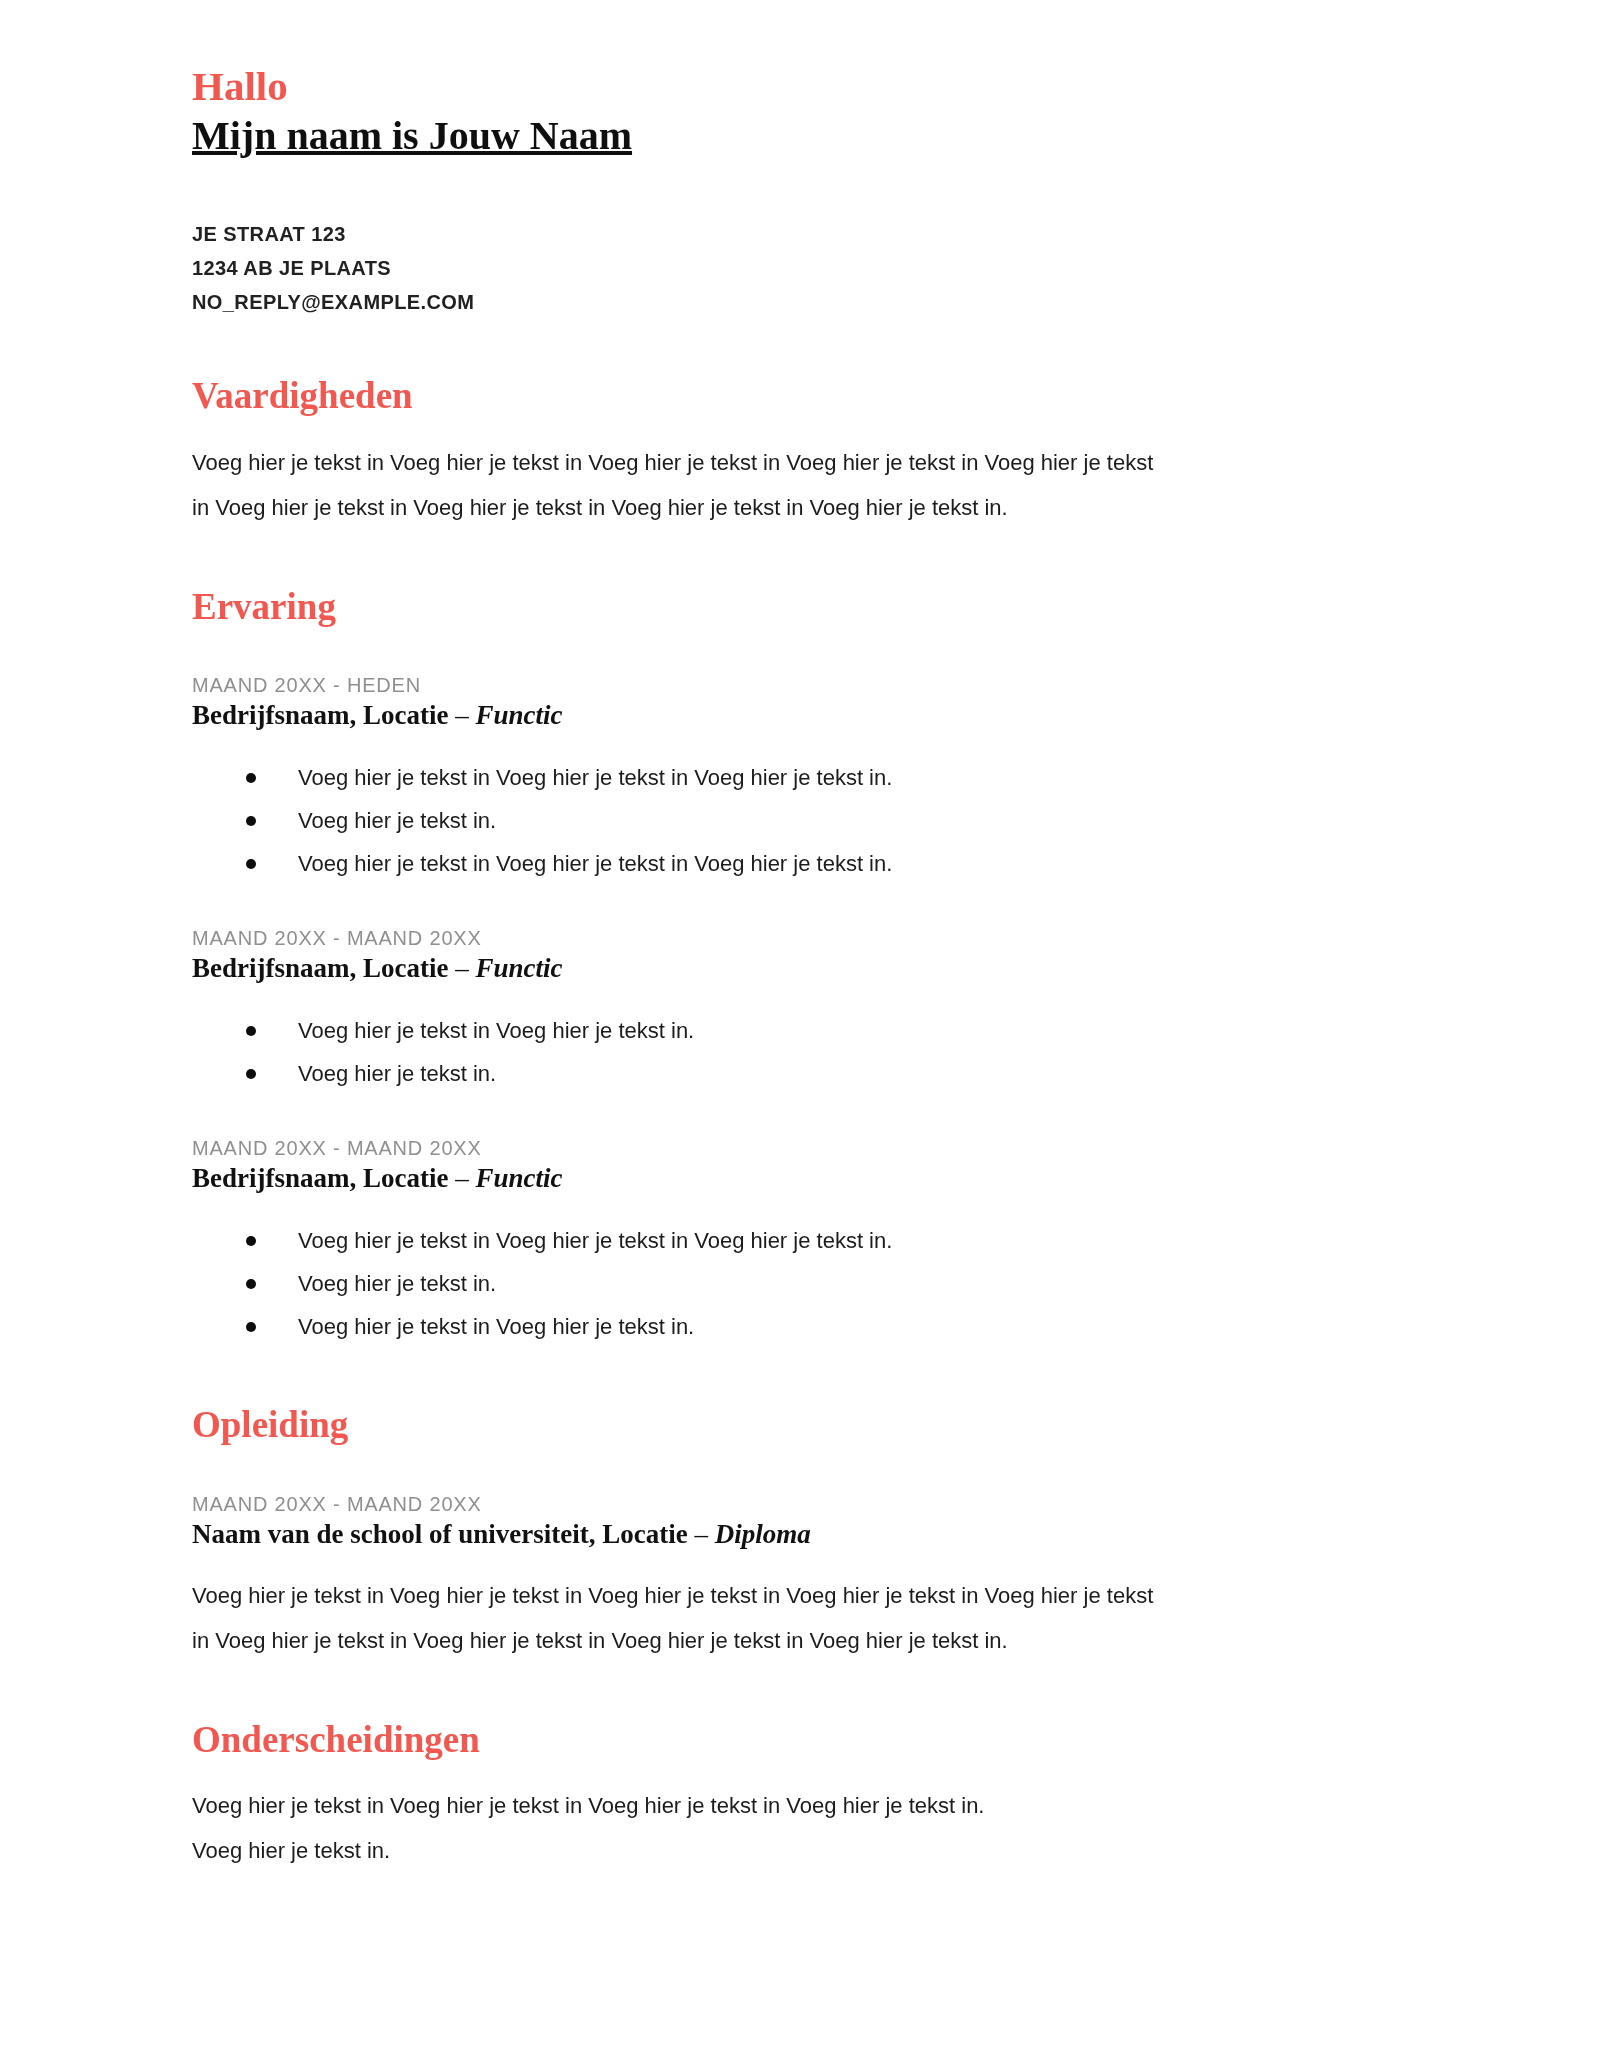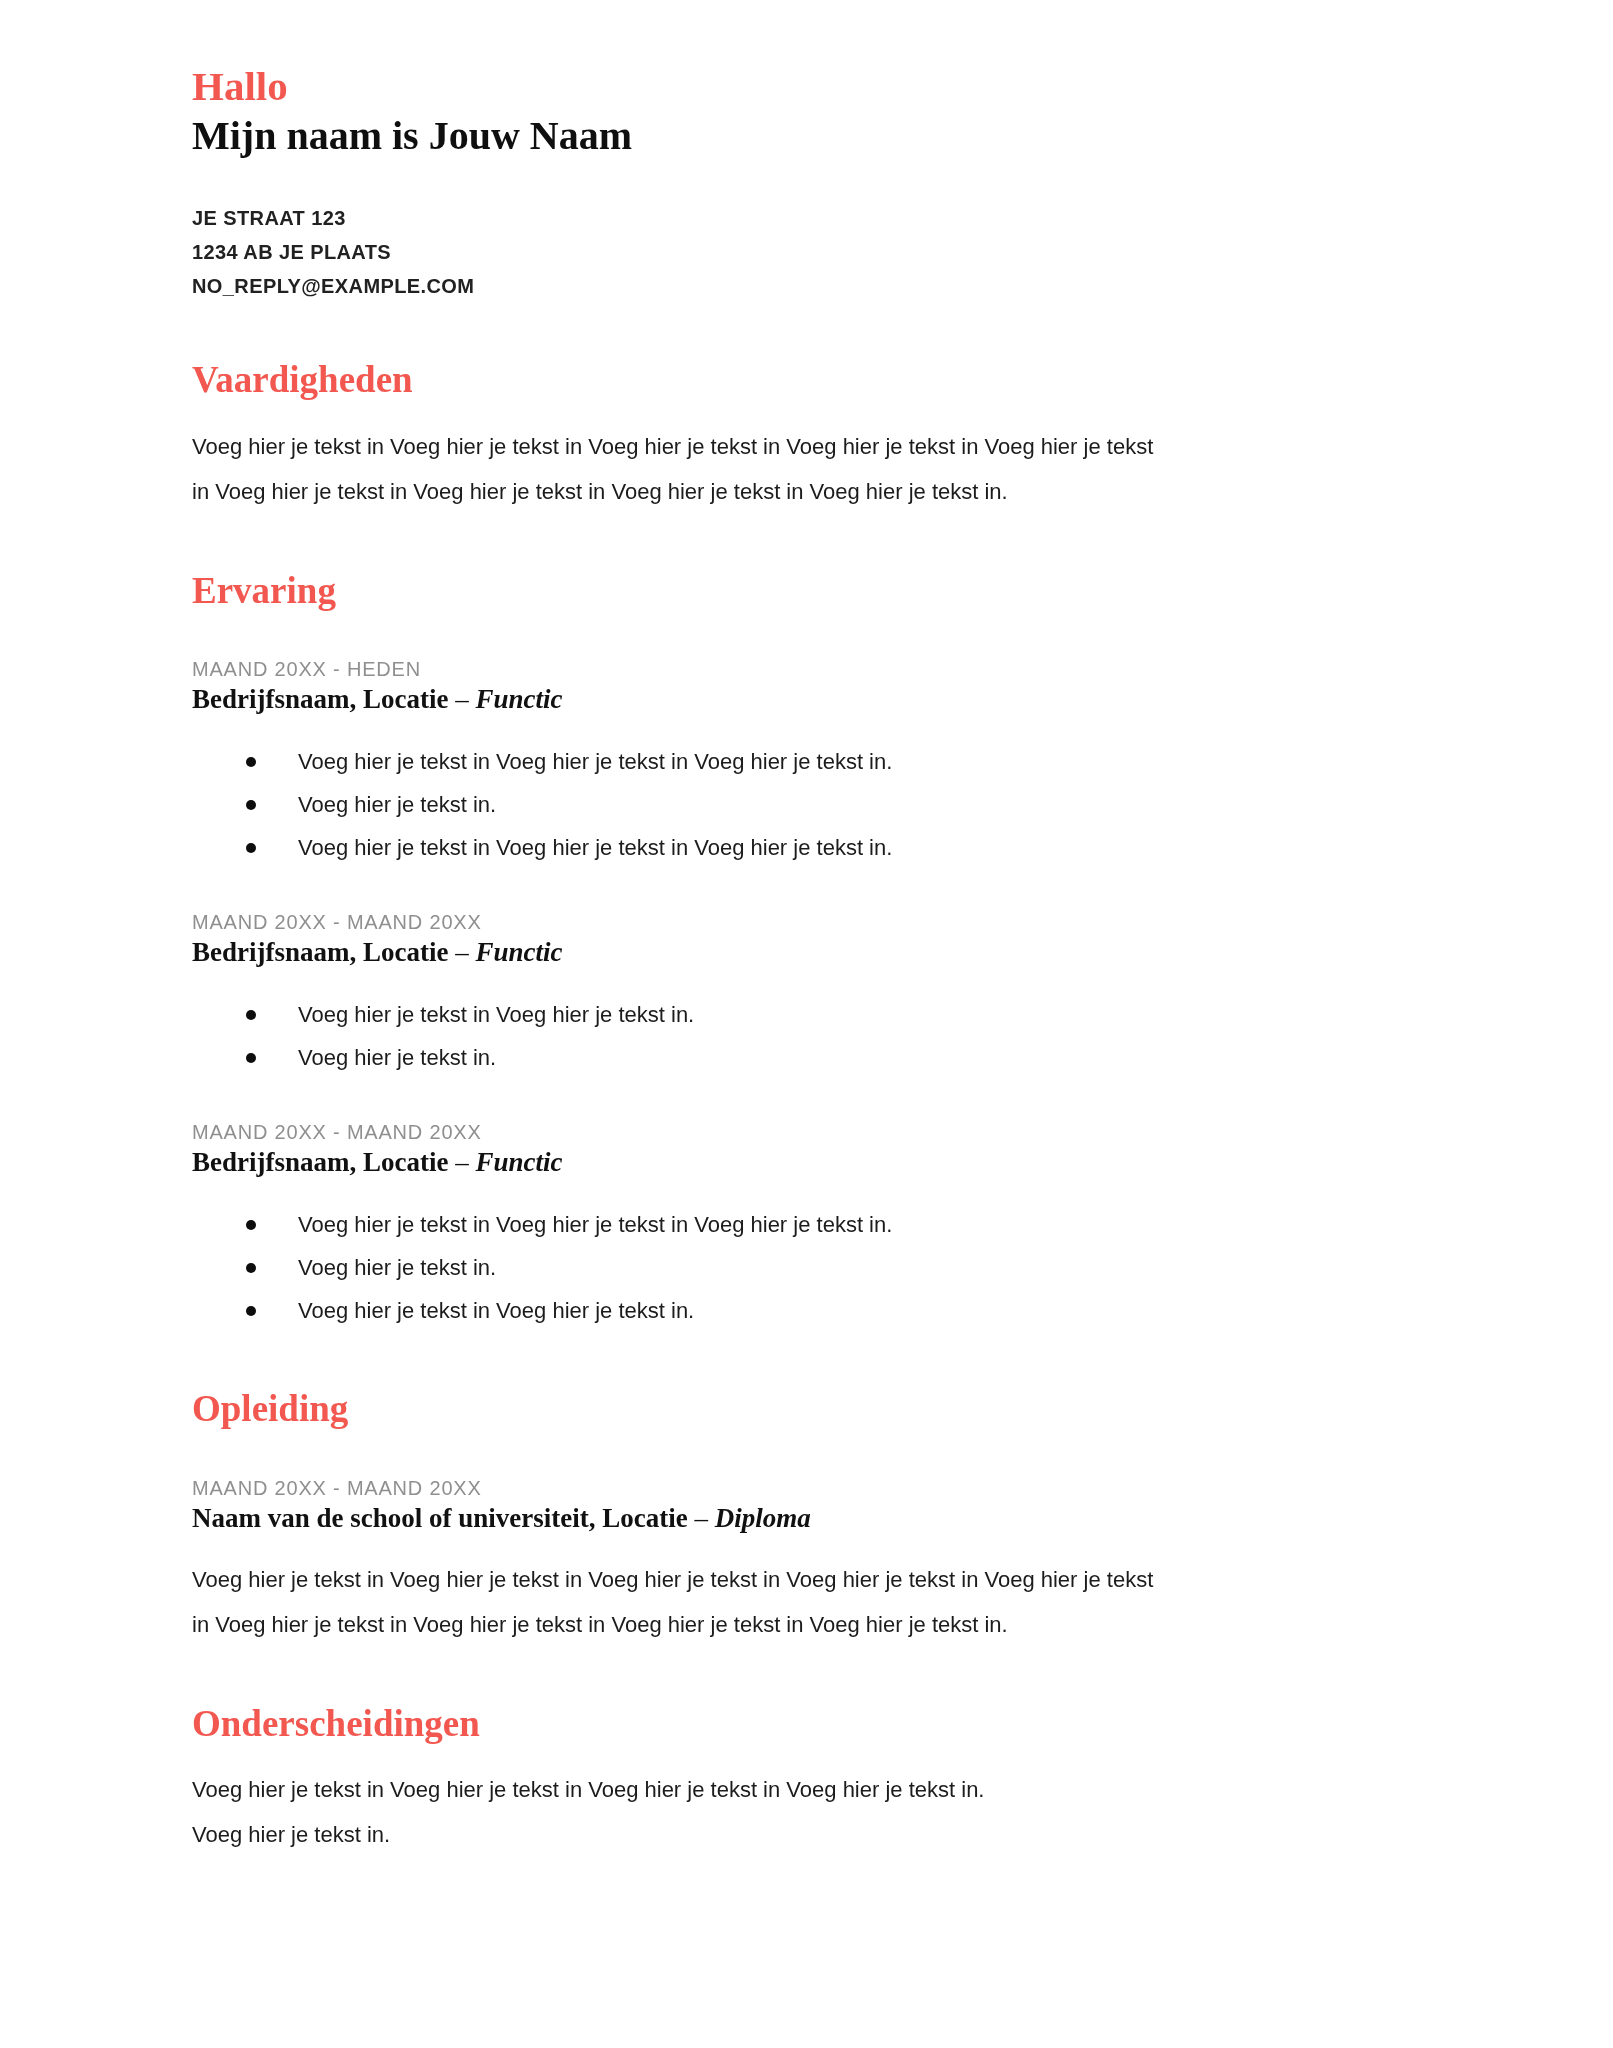--- a/index.html
+++ b/index.html
@@ -23,22 +23,23 @@
     color:var(--accent,#f25750);
     margin:0;
   }
   .name {
     font-family:"Liberation Serif", serif;
     font-weight:700;
     font-size:40px;
     line-height:1.15;
     color:#0f0f0f;
     margin:4px 0 0 0;
+    text-decoration:underline;
   }
-  .contact { margin-top:42px; }
+  .contact { margin-top:58px; }
   .contact-line {
     font-size:20px;
     font-weight:700;
     line-height:34px;
     letter-spacing:0.4px;
     color:#212121;
   }
   .section-title {
     font-family:"Liberation Serif", serif;
     font-weight:700;

